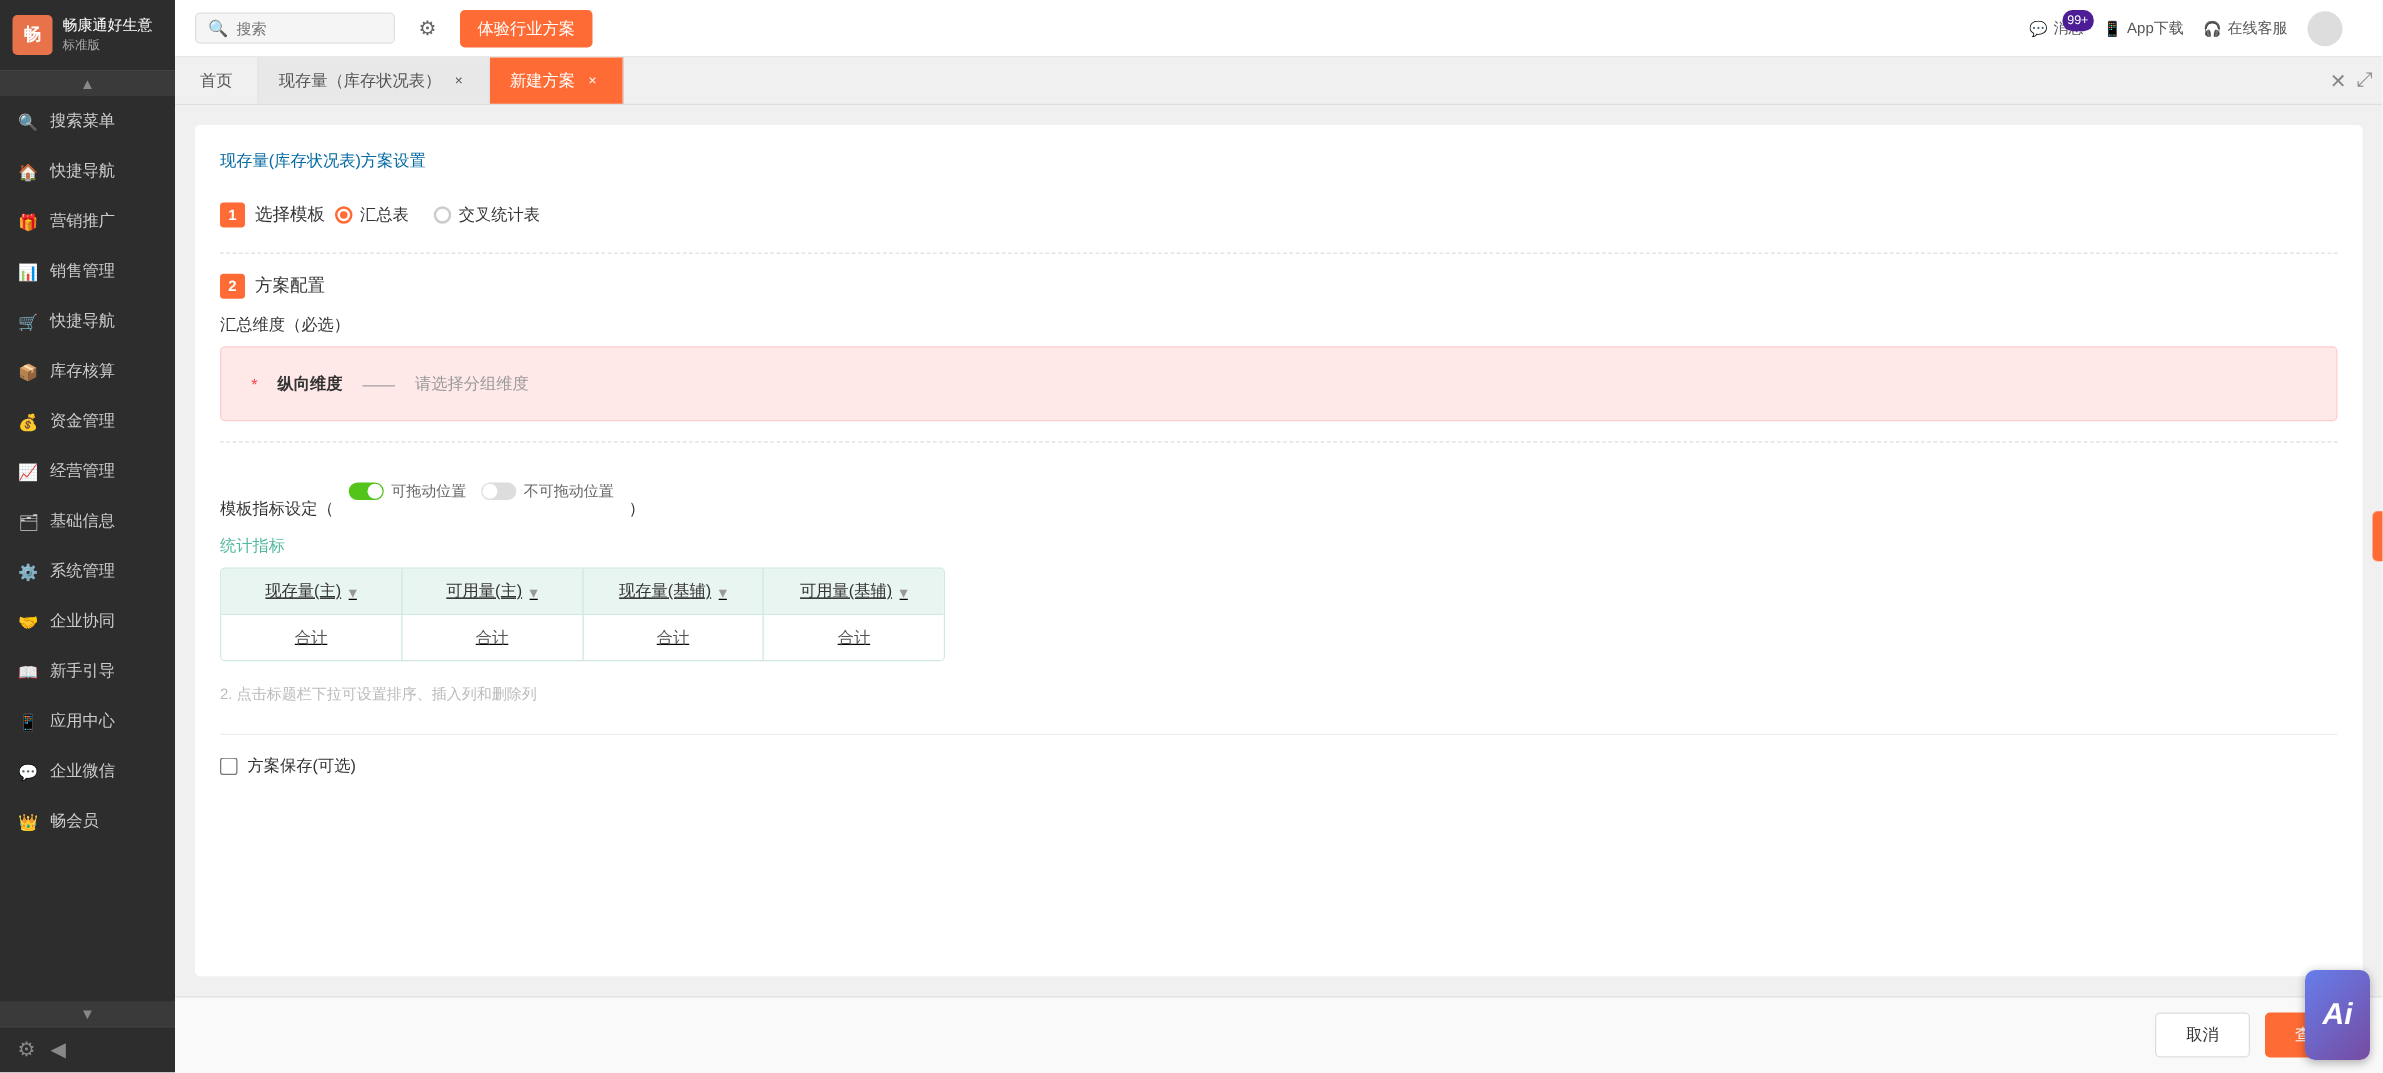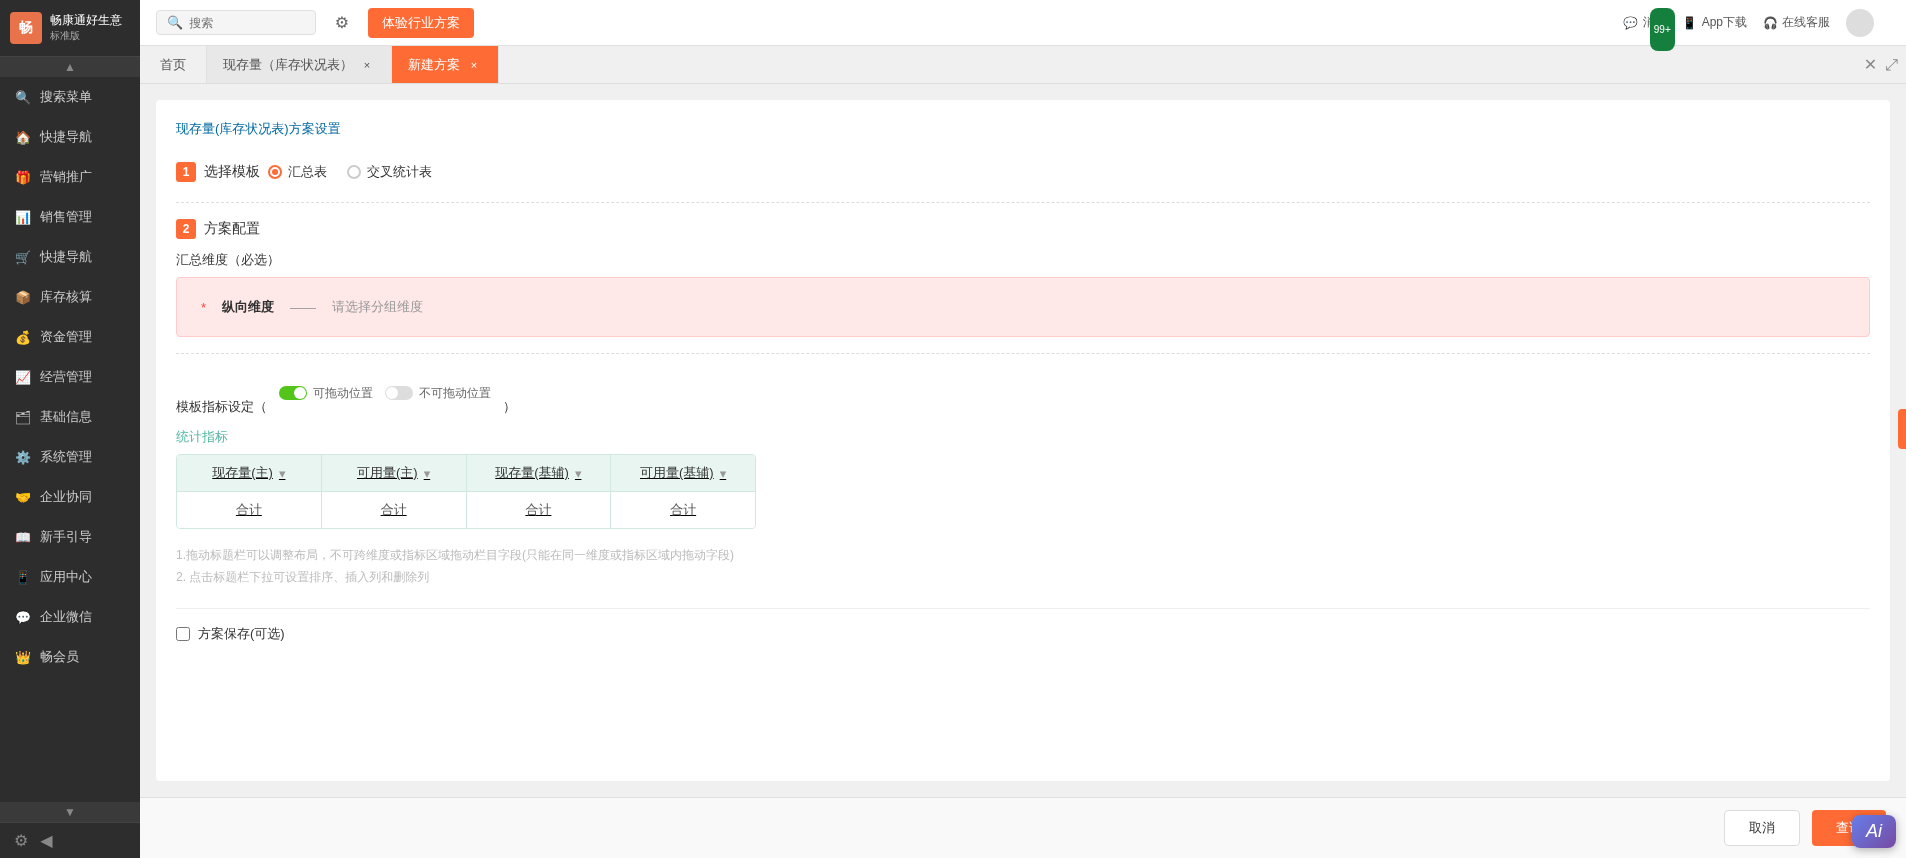--- a/index.html
+++ b/index.html
@@ -101,25 +101,25 @@
       border: none;
       border-radius: 4px;
       padding: 6px 14px;
       cursor: pointer;
       font-size: 13px;
     }
     .topbar-spacer { flex: 1; }
     .topbar-right { display: flex; align-items: center; gap: 16px; }
     .topbar-msg { display: flex; align-items: center; gap: 4px; cursor: pointer; color: #555; font-size: 12px; position: relative; }
     .topbar-badge {
-      background: #15803d;
+      background: #4c1d95;
       color: white;
       border-radius: 8px;
       font-size: 10px;
-      padding: 16px 4px;
+      padding: 3px 4px;
       position: absolute;
       top: -6px; right: -8px;
     }
     .topbar-app { display: flex; align-items: center; gap: 4px; cursor: pointer; color: #555; font-size: 12px; }
     .topbar-service { display: flex; align-items: center; gap: 4px; cursor: pointer; color: #555; font-size: 12px; }
     .topbar-avatar { width: 28px; height: 28px; background: #ddd; border-radius: 50%; cursor: pointer; }
     .topbar-username { color: #555; font-size: 12px; cursor: pointer; }
 
     
     .tabbar {
@@ -405,24 +405,24 @@
     }
 
     
     .ai-badge {
       position: fixed;
       bottom: 10px;
       right: 10px;
       background: linear-gradient(135deg, #667eea, #764ba2);
       color: white;
       border-radius: 8px;
-      padding: 6px 14px;
-      font-size: 18px;
+      padding: 22px 14px;
+      font-size: 24px;
       font-style: italic;
-      font-weight: normal;
+      font-weight: bold;
       cursor: pointer;
       box-shadow: 0 2px 8px rgba(0,0,0,0.3);
     }
 
     
     .right-indicator {
       position: absolute;
       right: 0;
       top: 50%;
       width: 8px;
@@ -643,21 +643,20 @@
             <div class="stats-data-row">
               <div class="stats-cell data">合计</div>
               <div class="stats-cell data">合计</div>
               <div class="stats-cell data">合计</div>
               <div class="stats-cell data">合计</div>
             </div>
           </div>
         </div>
 
         <div class="tips">
-          <div>1.拖动标题栏可以调整布局，不可跨维度或指标区域拖动栏目字段(只能在同一维度或指标区域内拖动字段)</div>
           <div>2. 点击标题栏下拉可设置排序、插入列和删除列</div>
         </div>
       </div>
 
       <div class="save-row">
         <input type="checkbox" class="save-checkbox" style="">
         <span class="save-label">方案保存(可选)</span>
       </div>
     </div>
   </div>

